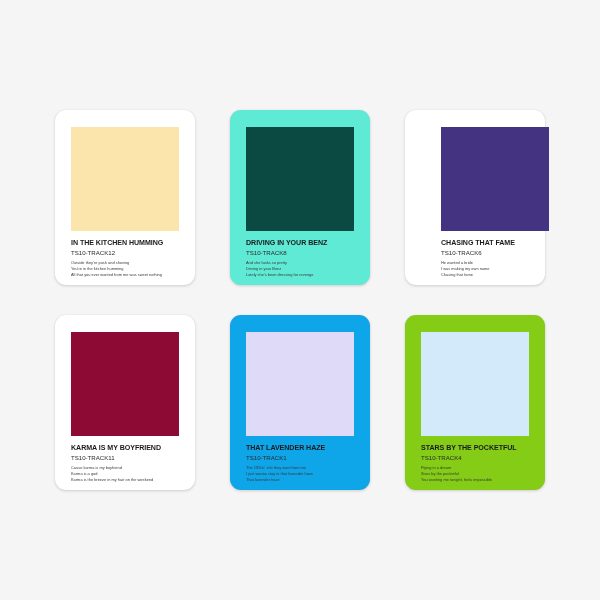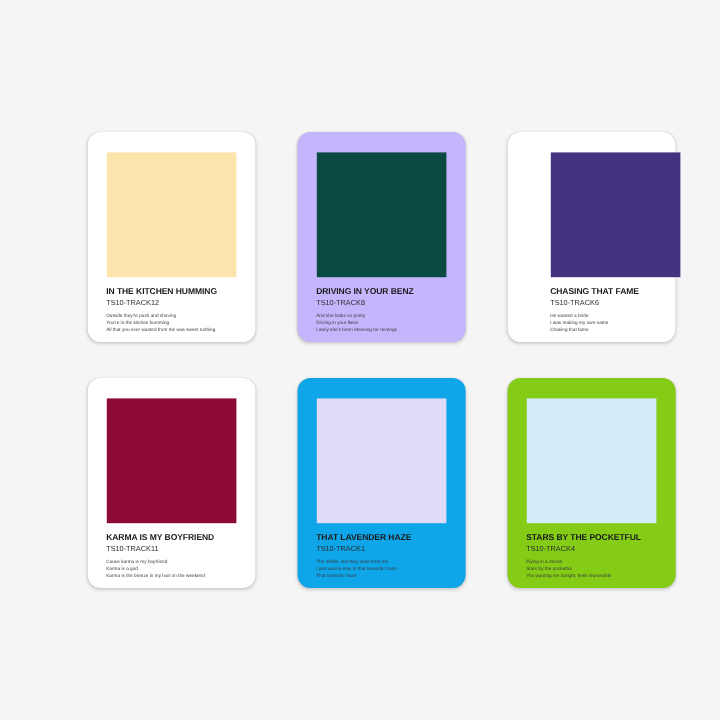--- a/index.html
+++ b/index.html
@@ -25,21 +25,21 @@
     align-content: center;
     column-gap: 0px;
     row-gap: 20px;
   }
   .sticker-cell {
     position: relative;
     width: 175px;
     height: 185px;
     display: flex;
     align-items: center;
-    justify-content: flex-end;
+    justify-content: center;
   }
   .sticker-card {
     position: relative;
     width: 140px;
     height: 175px;
     background: #ffffff;
     border-radius: 11px;
     box-shadow: 0 1px 3px rgba(0,0,0,0.16), 0 0 1px rgba(0,0,0,0.10);
     box-sizing: border-box;
     padding: 17px 16px 9px 16px;
@@ -97,21 +97,21 @@
           <div class="track-code">TS10-TRACK12</div>
           <div class="lyrics">
             <div class="lyric-line">Outside they're push and shoving</div>
             <div class="lyric-line">You're in the kitchen humming</div>
             <div class="lyric-line">All that you ever wanted from me was sweet nothing</div>
           </div>
         </div>
       </div>
     </div>
     <div class="sticker-cell">
-      <div class="sticker-card" style="background: #c4b5fd;">
+      <div class="sticker-card" style="background: #5eead4;">
         <div class="swatch" style="background: rgb(10, 74, 66);"></div>
         <div class="card-text">
           <div class="track-title">DRIVING IN YOUR BENZ</div>
           <div class="track-code">TS10-TRACK8</div>
           <div class="lyrics">
             <div class="lyric-line">And she looks so pretty</div>
             <div class="lyric-line">Driving in your Benz</div>
             <div class="lyric-line">Lately she's been dressing for revenge</div>
           </div>
         </div>

